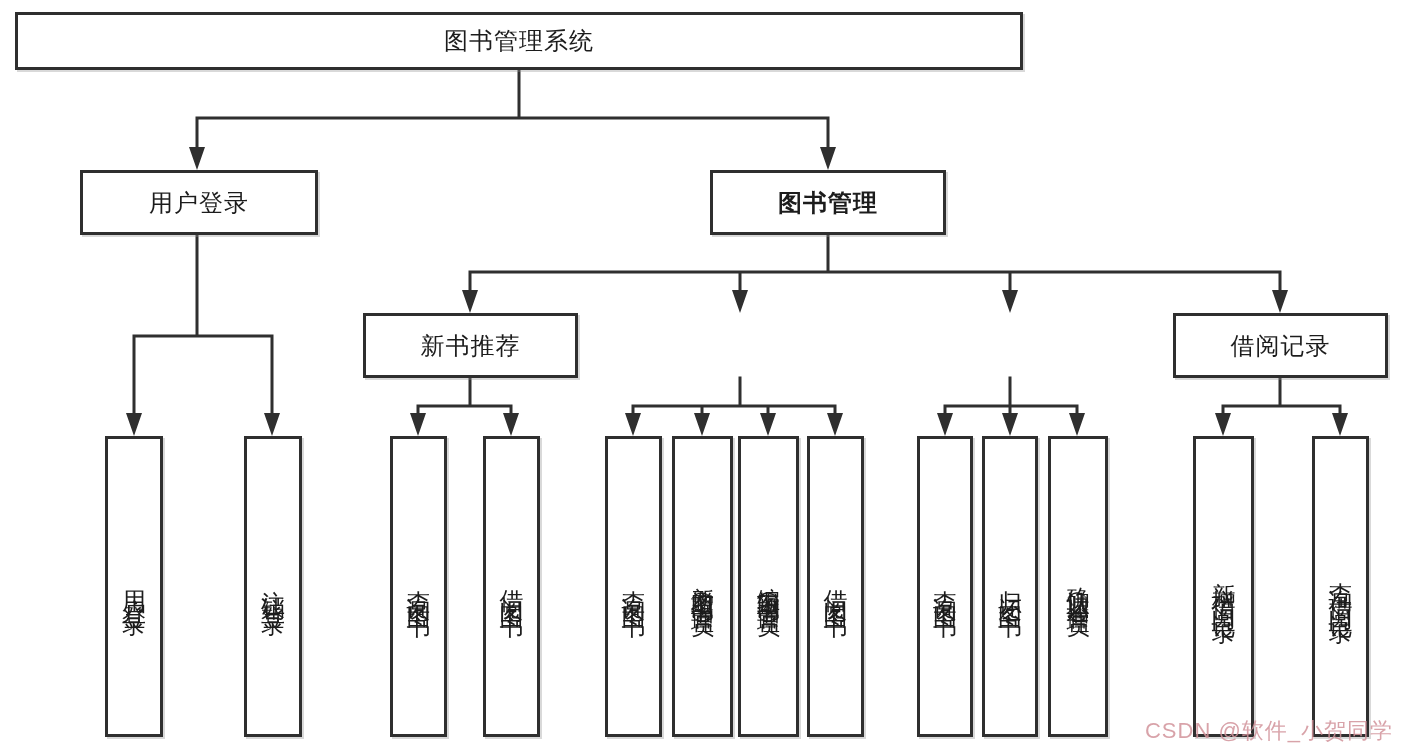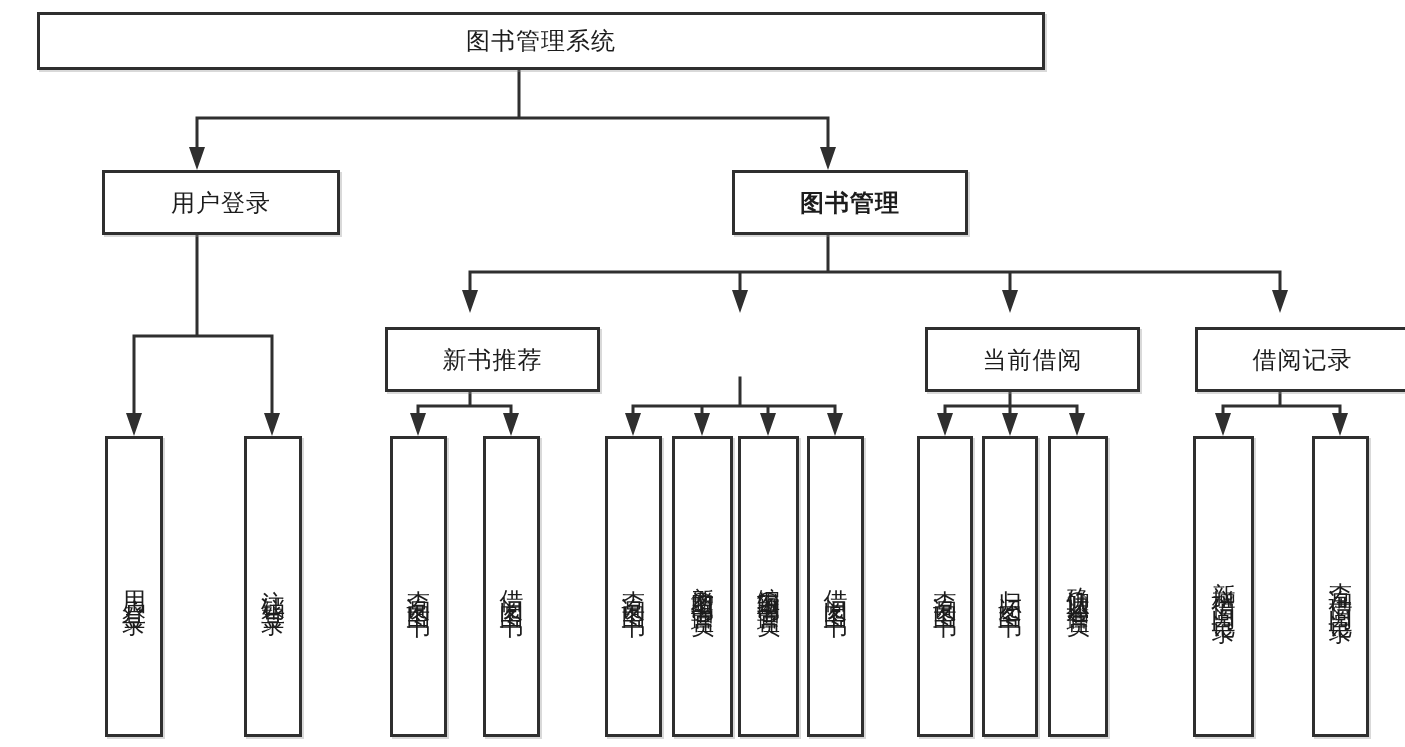--- a/index.html
+++ b/index.html
@@ -15,26 +15,25 @@
   .node {
     position:absolute;
     box-sizing:border-box;
     border:3px solid #2f2f2f;
     background:#ffffff;
     display:flex; align-items:center; justify-content:center;
     font-size:24px;
     letter-spacing:1px;
     z-index:2;
     box-shadow:2px 2px 0 rgba(145,145,145,0.35);
-    margin-left:22px;
   }
   .root  { left:15px;  top:12px;  width:1008px; height:58px; }
   .lv2a  { left:80px;  top:170px; width:238px;  height:65px; }
   .lv2b  { left:710px; top:170px; width:236px;  height:65px;font-weight:bold; }
-  .lv3   { top:327px; width:215px; height:65px; }
+  .lv3   { top:313px; width:215px; height:65px; }
   .leaf {
     position:absolute;
     box-sizing:border-box;
     top:436px; height:301px;
     border:3px solid #2f2f2f;
     background:#ffffff;
     display:flex; align-items:center; justify-content:center;
     z-index:2;
     box-shadow:2px 2px 0 rgba(145,145,145,0.35);
   }
@@ -92,23 +91,20 @@
   <div class="node lv2a">
     <span>用户登录</span>
   </div>
   <div class="node lv2b">
     <span>图书管理</span>
   </div>
 
   <div class="node lv3" style="left:363px">
     <span>新书推荐</span>
   </div>
-  <div class="node lv3" style="left:903px">
-    <span>当前借阅</span>
-  </div>
   <div class="node lv3" style="left:1173px">
     <span>借阅记录</span>
   </div>
 
   <div class="leaf" style="left:105px;width:58px">
     <span class="vtext">用户登录</span>
   </div>
   <div class="leaf" style="left:244px;width:58px">
     <span class="vtext">注销登录</span>
   </div>
@@ -143,14 +139,15 @@
     <span class="vtext">确认归还（管理员）</span>
   </div>
 
   <div class="leaf" style="left:1193px;width:61px">
     <span class="vtext">新增借阅记录</span>
   </div>
   <div class="leaf" style="left:1312px;width:57px">
     <span class="vtext">查询借阅记录</span>
   </div>
 
+  <div class="watermark">CSDN @软件_小贺同学</div>
 
 </div>
 
 </body></html>

